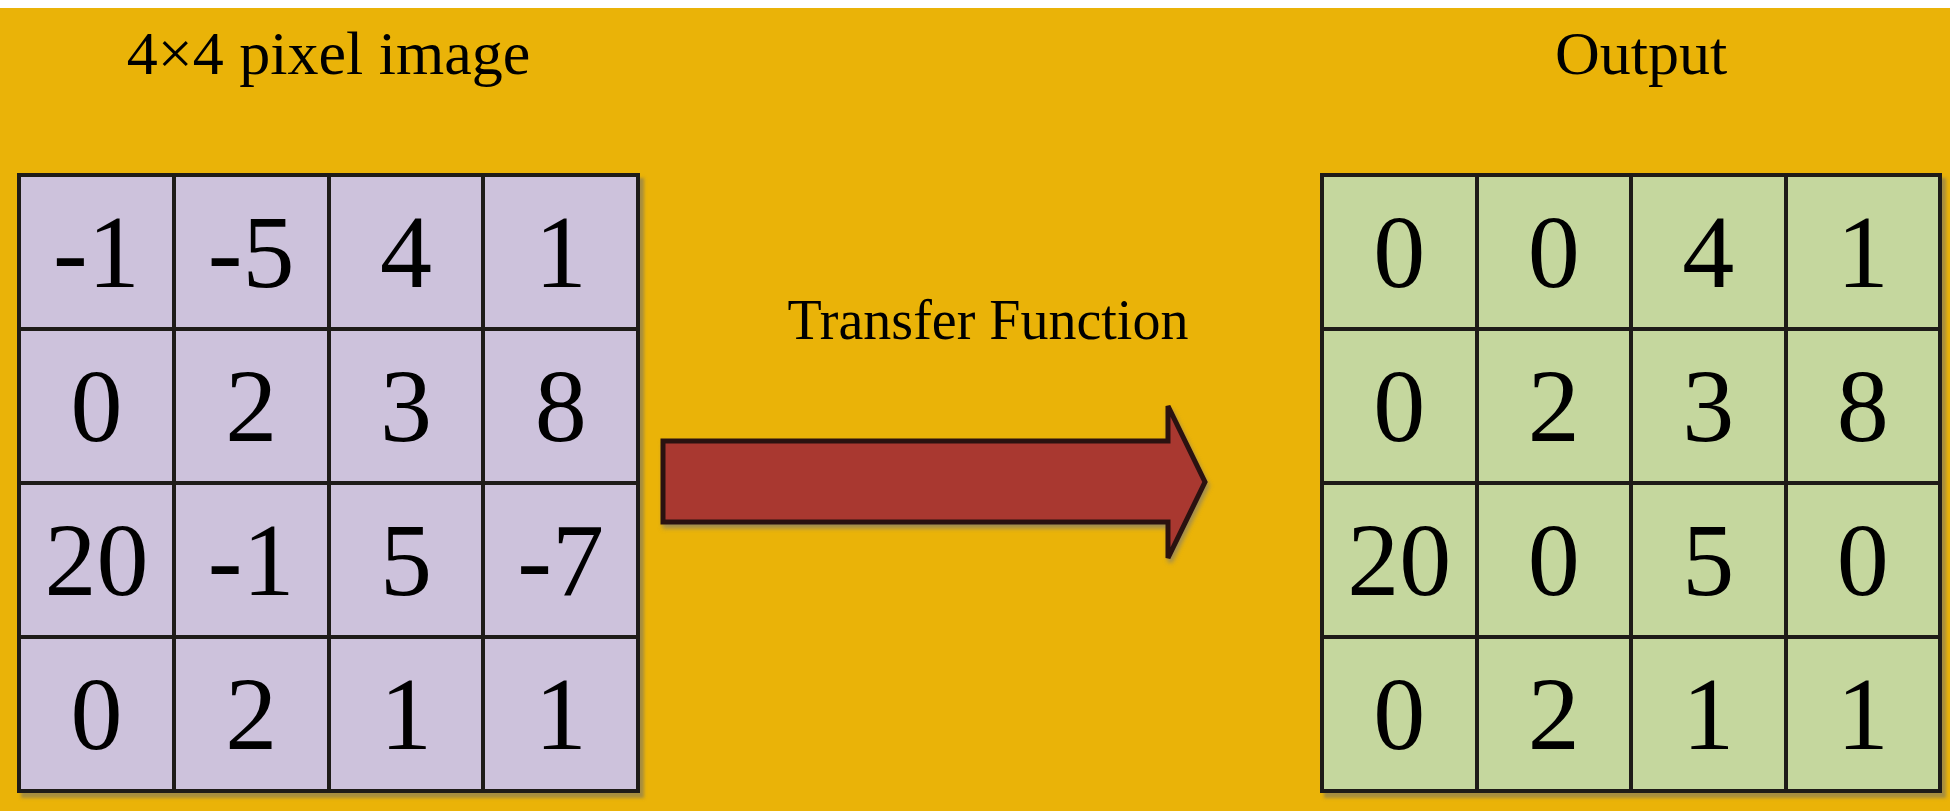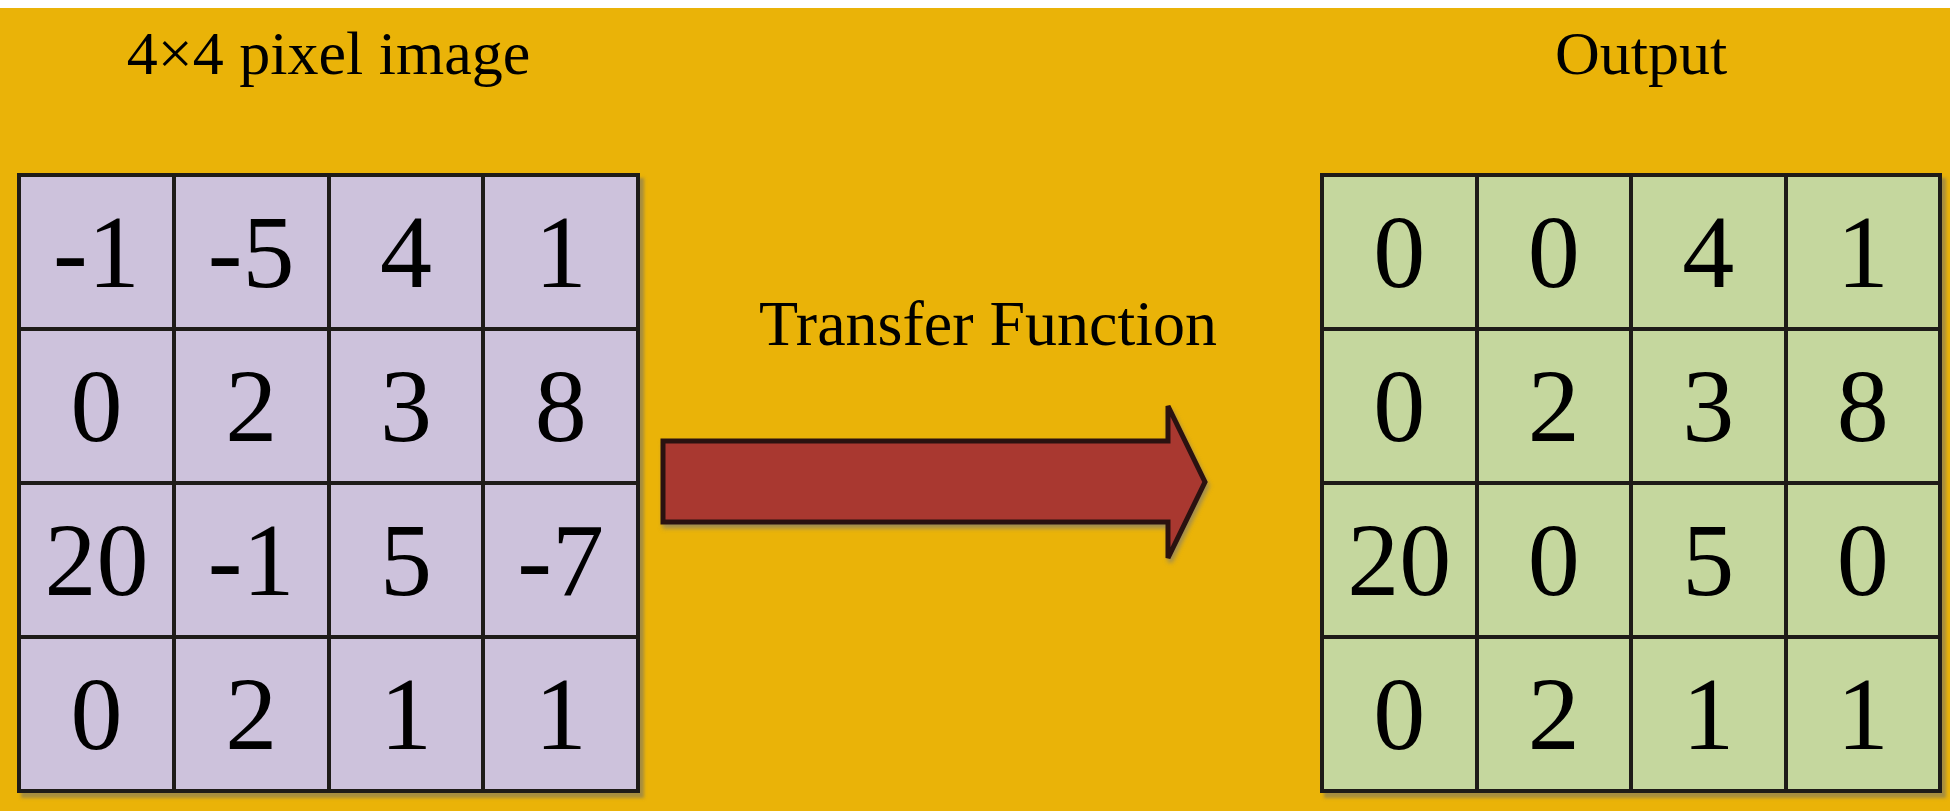--- a/index.html
+++ b/index.html
@@ -47,21 +47,21 @@
     align-items: center;
     justify-content: center;
     font-size: 104px;
     line-height: 1;
     color: #000;
   }
 
   .mid-label {
     position: absolute;
     text-align: center;
-    font-size: 64px;
+    font-size: 56px;
     line-height: 1;
     color: #000;
     white-space: nowrap;
   }
   .label-transfer { left: 653px; top: 284px; width: 670px; }
   .label-relu     { left: 622px; top: 594px; width: 670px; }
 
   .arrow-svg {
     position: absolute;
     left: 655px;

